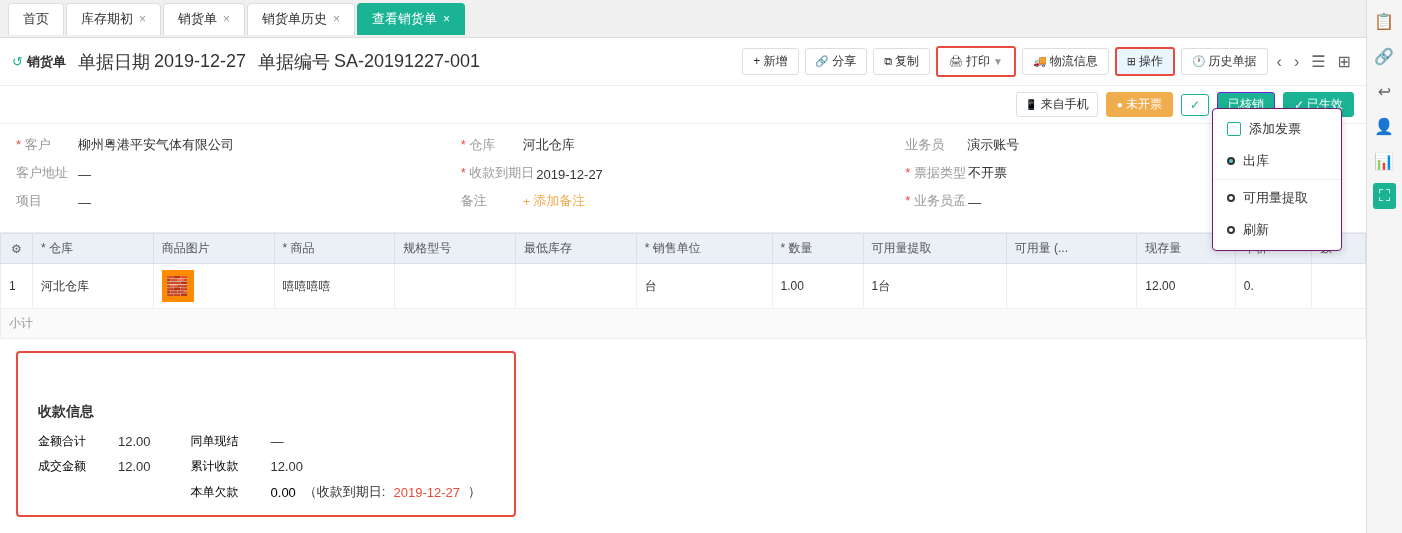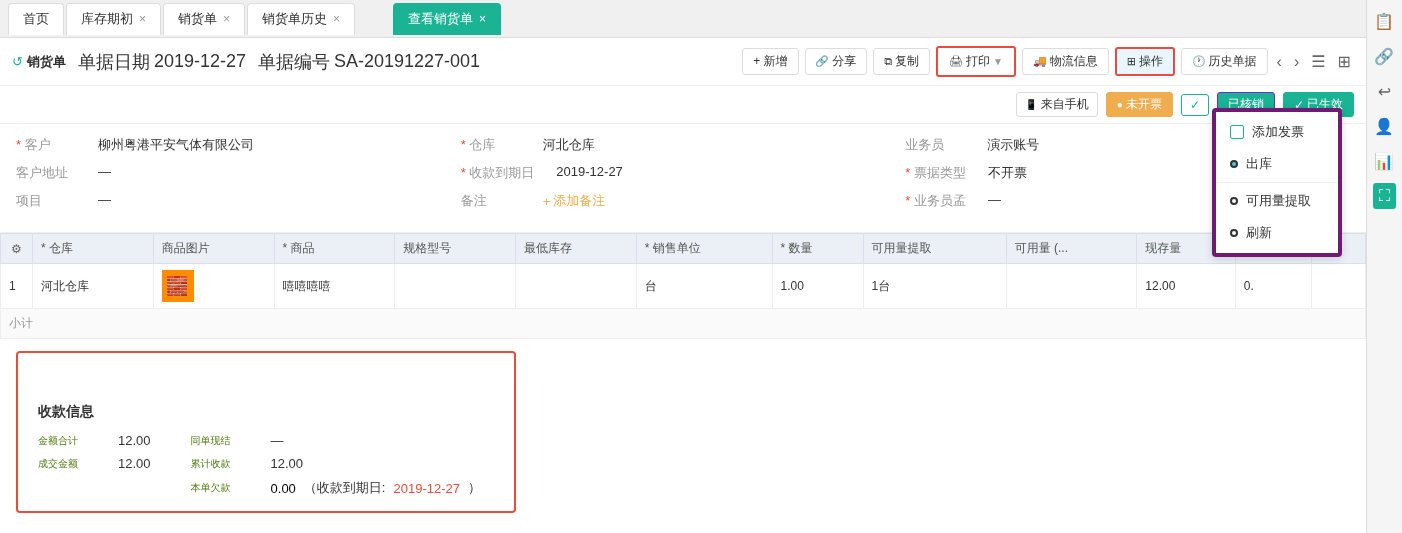--- a/index.html
+++ b/index.html
@@ -8,21 +8,21 @@
     
     .tab-bar {
       display: flex; align-items: center; background: #f0f0f0; border-bottom: 1px solid #ddd;
       padding: 0 8px; height: 38px; gap: 2px;
     }
     .tab {
       display: flex; align-items: center; padding: 6px 14px; background: #fff;
       border: 1px solid #ddd; border-bottom: none; border-radius: 4px 4px 0 0;
       cursor: pointer; font-size: 13px; gap: 6px; height: 32px;
     }
-    .tab.active-green { background: #1ab394; color: #fff; border-color: #1ab394; margin-left: 36px; }
+    .tab.active-green { background: #1ab394; color: #fff; border-color: #1ab394; }
     .tab-close { cursor: pointer; color: #999; font-size: 12px; }
     .spacer { flex: 1; }
     .close-btn { cursor: pointer; color: #999; font-size: 18px; padding: 0 8px; }
 
     
     .main-content {
       background: #fff; padding: 0; position: relative;
     }
 
     
@@ -57,21 +57,21 @@
       display: flex; align-items: center; gap: 3px; padding: 3px 10px;
       border-radius: 3px; font-size: 12px; cursor: pointer;
     }
     .btn-confirmed { background: #1ab394; color: #fff; border: 1px solid #6d28d9; }
     .btn-effect { background: #1ab394; color: #fff; border: 1px solid #1ab394; }
     .btn-unchecked { background: #f0ad4e; color: #fff; border: 1px solid #f0ad4e; }
 
     
     .form-area { padding: 12px 16px; border-bottom: 1px solid #eee; }
     .form-row { display: flex; align-items: center; gap: 0; margin-bottom: 10px; flex-wrap: wrap; }
-    .form-field { display: flex; align-items: flex-start; gap: 22px; min-width: 280px; flex: 1; }
+    .form-field { display: flex; align-items: flex-end; gap: 2px; min-width: 280px; flex: 1; }
     .form-label { color: #999; font-size: 13px; white-space: nowrap; min-width: 60px; }
     .form-label.required::before { content: '* '; color: #e74c3c; }
     .form-value { color: #333; font-size: 13px; }
     .form-add-btn { display: flex; align-items: center; gap: 3px; color: #f0ad4e; cursor: pointer; font-size: 13px; }
 
     
     .table-wrap { overflow-x: auto; }
     table { width: 100%; border-collapse: collapse; font-size: 12px; }
     th {
       background: #eaf0f6; border: 1px solid #dde; padding: 6px 8px; text-align: left;
@@ -91,38 +91,38 @@
 
     
     .payment-section {
       border: 2px solid #e74c3c; border-radius: 4px; margin: 12px 16px;
       padding: 14px 20px; max-width: 500px;
     }
     .payment-title { font-weight: bold; font-size: 14px; margin-bottom: 12px; margin-top: 36px; }
     .payment-rows { display: flex; gap: 40px; }
     .payment-col { display: flex; flex-direction: column; gap: 8px; }
     .payment-row { display: flex; align-items: center; gap: 8px; }
-    .payment-label { color: #4d7c0f; font-size: 10px; min-width: 72px; }
+    .payment-label { color: #000000; font-size: 12px; min-width: 72px; }
     .payment-value { color: #333; font-size: 13px; }
     .payment-value.orange { color: #000000; }
     .payment-date { color: #e74c3c; }
 
     
     .right-sidebar {
       position: absolute; right: 0; top: 0; bottom: 0; width: 36px;
       background: #f5f5f5; border-left: 1px solid #ddd;
       display: flex; flex-direction: column; align-items: center; padding: 8px 0; gap: 8px;
     }
     .sidebar-icon { color: #666; cursor: pointer; font-size: 16px; padding: 4px; }
     .sidebar-icon.active { background: #1ab394; color: #fff; border-radius: 3px; padding: 4px 6px; }
 
     
     .dropdown-menu {
       position: absolute; right: 60px; top: 70px; background: #fff;
-      border: 4px solid #701a75; border-radius: 4px; box-shadow: 0 2px 8px rgba(0,0,0,0.15);
+      border: 1px solid #701a75; border-radius: 4px; box-shadow: 0 2px 8px rgba(0,0,0,0.15);
       min-width: 130px; z-index: 100; padding: 4px 0;
     }
     .dropdown-item {
       display: flex; align-items: center; gap: 8px; padding: 7px 14px;
       cursor: pointer; font-size: 13px; color: #333;
     }
     .dropdown-item .dot { width: 8px; height: 8px; border-radius: 50%; border: 2px solid; }
     .dot-blue { border-color: #5bc0de; background: #5bc0de; }
     .dot-outline { border-color: #5bc0de; background: transparent; }
     .dropdown-divider { height: 1px; background: #eee; margin: 2px 0; }

